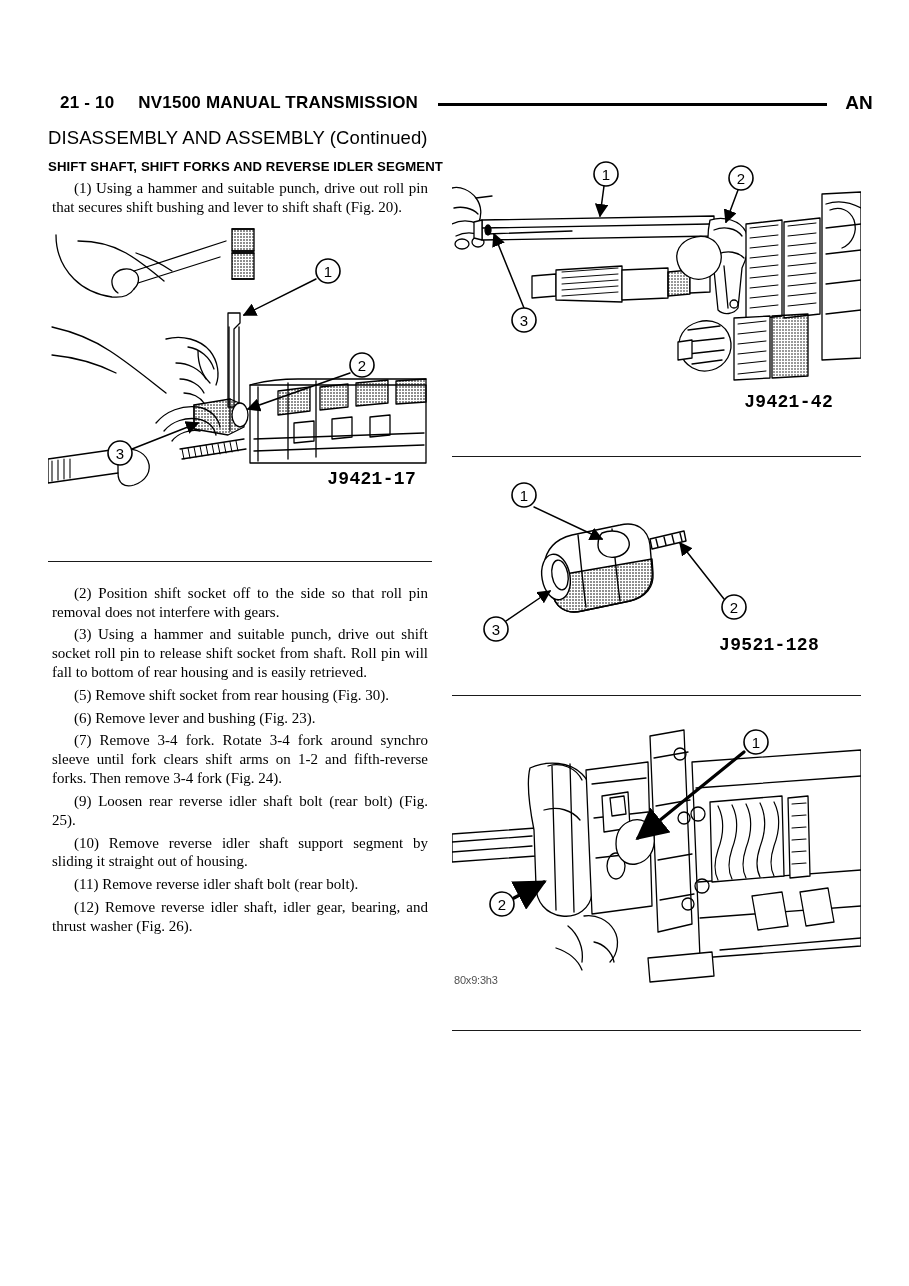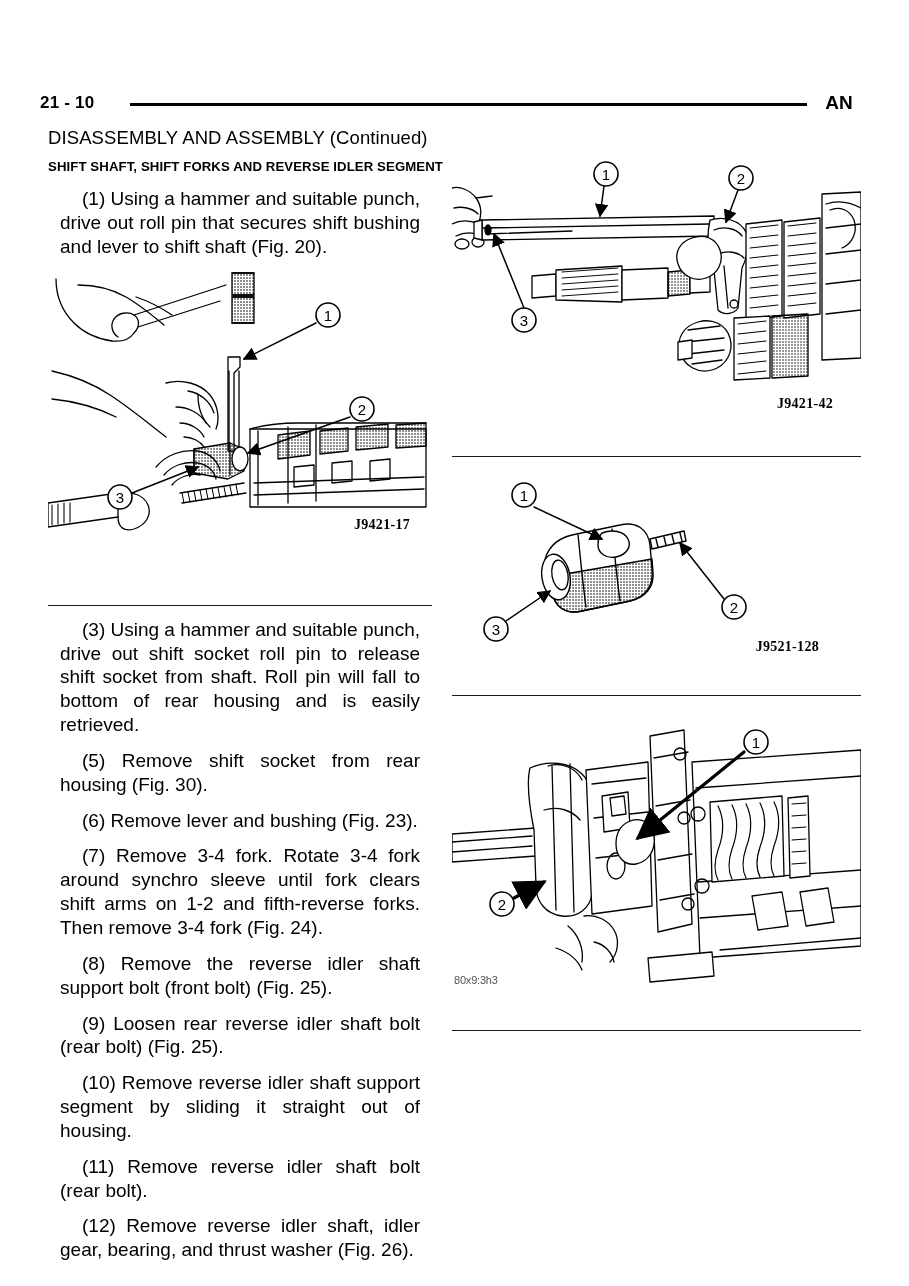--- a/index.html
+++ b/index.html
@@ -12,21 +12,21 @@
     height: 1286px;
     position: relative;
     font-family: "Liberation Serif", serif;
     color: #000000;
     overflow: hidden;
   }
 
   
   .page-header {
     position: absolute;
-    left: 40px;
+    left: 60px;
     top: 90px;
     width: 813px;
     height: 26px;
     display: flex;
     align-items: center;
     gap: 8px;
   }
   .head-folio,
   .head-title,
   .head-book {
@@ -77,26 +77,26 @@
     font-family: "Liberation Sans", sans-serif;
     font-weight: bold;
     font-size: 13.2px;
     letter-spacing: 0.1px;
     line-height: 1.3;
     margin: 0 0 2px 0;
     white-space: nowrap;
   }
 
   .para {
-    font-family: Liberation Sans, sans-serif;
-    font-size: 19px;
+    font-family: Liberation Serif, serif;
+    font-size: 15px;
     line-height: 1.255;
     text-align: justify;
     text-indent: 22px;
-    margin: 12px;
+    margin: 4px;
     hyphens: manual;
   }
 
   .rule {
     border: 0;
     border-top: 1.6px solid #1a1a1a;
     margin: 0;
     width: 100%;
   }
 
@@ -104,23 +104,23 @@
   .figure {
     position: relative;
     width: 100%;
   }
   .figure svg {
     display: block;
     width: 100%;
     height: auto;
   }
   .fig-caption {
-    font-family: Liberation Serif, serif;
+    font-family: Liberation Mono, monospace;
     font-weight: bold;
-    font-size: 14px;
+    font-size: 18px;
     letter-spacing: 0.3px;
     white-space: nowrap;
   }
   .fig-caption.degraded {
     font-family: "Liberation Sans", sans-serif;
     font-weight: normal;
     font-size: 11px;
     letter-spacing: -0.2px;
     color: #2a2a2a;
     opacity: 0.82;
@@ -134,20 +134,21 @@
   }
 
   
   .abs { position: absolute; }
 </style>
 </head>
 <body>
 
 <div class="page-header">
   <span class="head-folio">21 - 10</span>
+  <span class="head-title">NV1500 MANUAL TRANSMISSION</span>
   <span class="head-rule"></span>
   <span class="head-book">AN</span>
 </div>
 
 <div class="section-title">DISASSEMBLY AND ASSEMBLY (Continued)</div>
 
 <div class="col-left">
 
   <div class="subhead">SHIFT SHAFT, SHIFT FORKS AND REVERSE IDLER SEGMENT</div>
 
@@ -238,31 +239,31 @@
       </g>
       <g>
         <circle cx="314" cy="138" r="12" fill="#fff" stroke="#000" stroke-width="1.6"></circle>
         <text x="314" y="144" text-anchor="middle" class="callout-num">2</text>
       </g>
       <g>
         <circle cx="72" cy="226" r="12" fill="#fff" stroke="#000" stroke-width="1.6"></circle>
         <text x="72" y="232" text-anchor="middle" class="callout-num">3</text>
       </g>
     </svg>
-    <div class="fig-caption abs" style="right:22px; bottom:6px;">J9421-17</div>
+    <div class="fig-caption abs" style="right:16px; bottom:6px;">J9421-17</div>
   </div>
 
   <hr class="rule" style="margin-top:66px;">
 
+  <p class="para" style="margin-top:22px;">(2) Position shift socket off to the side so that roll pin removal does not interfere with gears.</p>
   <p class="para">(3) Using a hammer and suitable punch, drive out shift socket roll pin to release shift socket from shaft. Roll pin will fall to bottom of rear housing and is easily retrieved.</p>
 
   <p class="para">(5) Remove shift socket from rear housing (Fig. 30).</p>
   <p class="para">(6) Remove lever and bushing (Fig. 23).</p>
   <p class="para">(7) Remove 3-4 fork. Rotate 3-4 fork around synchro sleeve until fork clears shift arms on 1-2 and fifth-reverse forks. Then remove 3-4 fork (Fig. 24).</p>
-  <p class="para">(8) Remove the reverse idler shaft support bolt (front bolt) (Fig. 25).</p>
   <p class="para">(9) Loosen rear reverse idler shaft bolt (rear bolt) (Fig. 25).</p>
   <p class="para">(10) Remove reverse idler shaft support segment by sliding it straight out of housing.</p>
   <p class="para">(11) Remove reverse idler shaft bolt (rear bolt).</p>
   <p class="para">(12) Remove reverse idler shaft, idler gear, bearing, and thrust washer (Fig. 26).</p>
 </div>
 
 <div class="col-right">
 
   <div class="figure">
     <svg viewBox="0 0 409 240" xmlns="http://www.w3.org/2000/svg">

